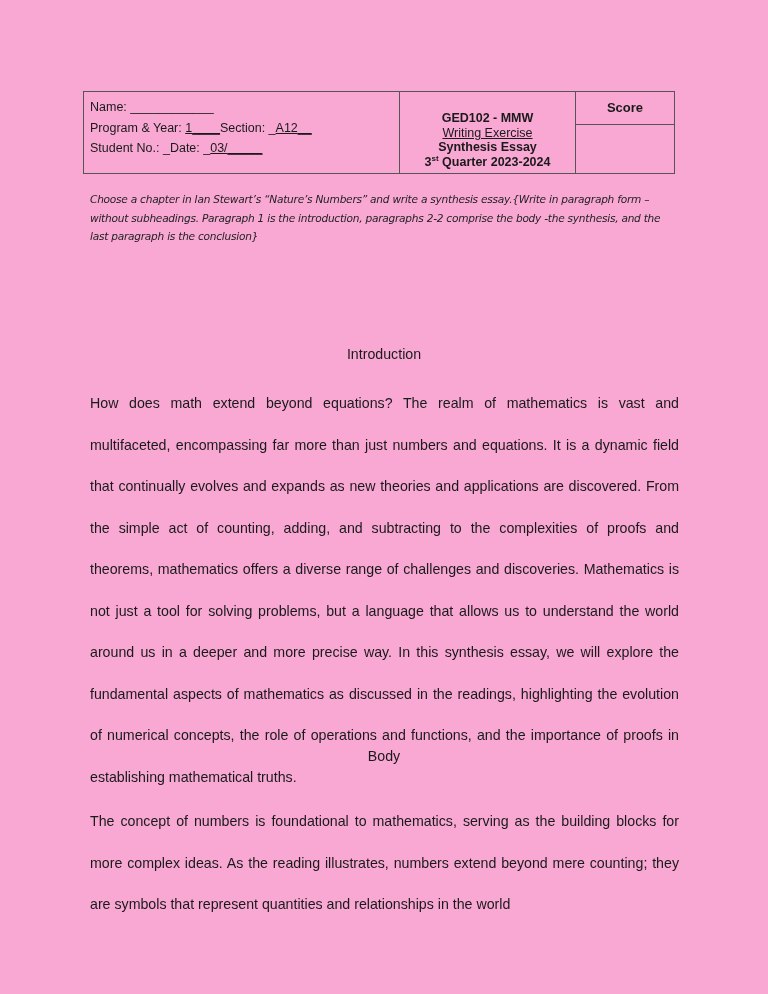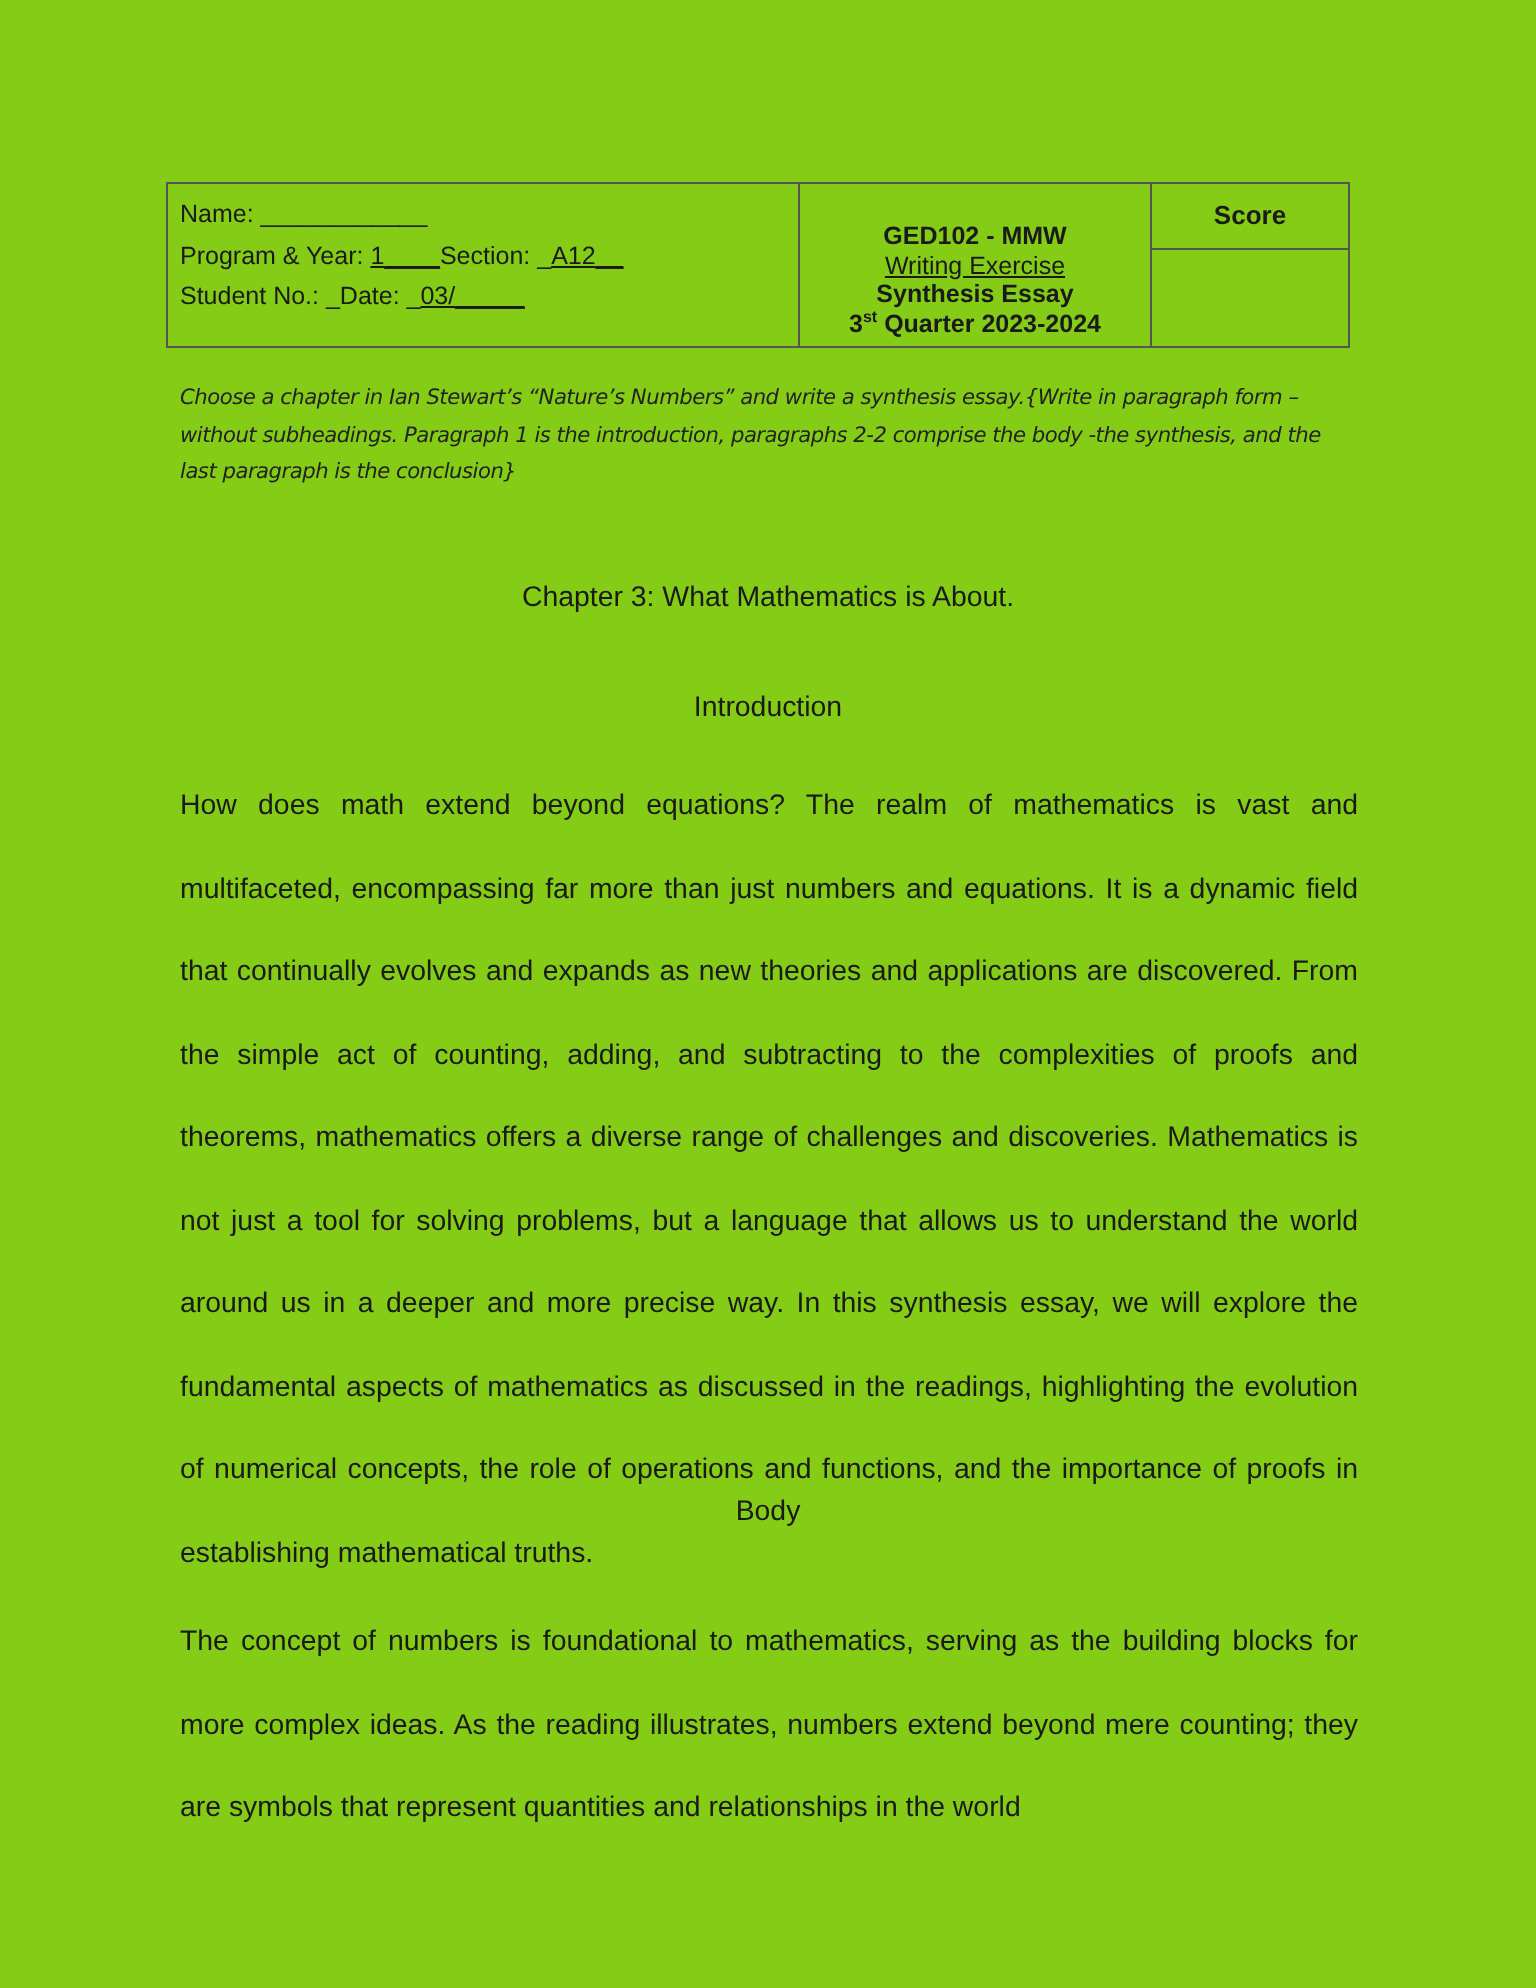--- a/index.html
+++ b/index.html
@@ -12,21 +12,21 @@
       height: 994px;
       position: relative;
       overflow: hidden;
       font-family: "Liberation Sans", sans-serif;
       color: #1a1a1a;
     }
     .page {
       position: absolute;
       left: 0; top: 0;
       width: 768px; height: 994px;
-      background: #84cc16;
+      background: #f9a8d4;
     }
     
     .header-table {
       position: absolute;
       left: 83px;
       top: 91px;
       width: 592px;
       height: 83px;
       border: 1px solid #555;
       box-sizing: border-box;
@@ -125,21 +125,20 @@
       <span class="line"><span>3</span><sup>st</sup><span> Quarter 2023-2024</span></span>
     </div>
     <div class="cell-score">
       <div class="score-label">Score</div>
       <div class="score-value"></div>
     </div>
   </div>
 
   <div class="instructions">Choose a chapter in Ian Stewart’s “Nature’s Numbers” and write a synthesis essay.{Write in paragraph form – without subheadings. Paragraph 1 is the introduction, paragraphs 2-2 comprise the body -the synthesis, and the last paragraph is the conclusion}</div>
 
-  <div class="centered chapter-title">Chapter 3: What Mathematics is About.</div>
 
   <div class="centered intro-heading">Introduction</div>
   <div class="paragraph para-intro">How does math extend beyond equations? The realm of mathematics is vast and multifaceted, encompassing far more than just numbers and equations. It is a dynamic field that continually evolves and expands as new theories and applications are discovered. From the simple act of counting, adding, and subtracting to the complexities of proofs and theorems, mathematics offers a diverse range of challenges and discoveries. Mathematics is not just a tool for solving problems, but a language that allows us to understand the world around us in a deeper and more precise way. In this synthesis essay, we will explore the fundamental aspects of mathematics as discussed in the readings, highlighting the evolution of numerical concepts, the role of operations and functions, and the importance of proofs in establishing mathematical truths.</div>
 
   <div class="centered body-heading">Body</div>
   <div class="paragraph para-body">The concept of numbers is foundational to mathematics, serving as the building blocks for more complex ideas. As the reading illustrates, numbers extend beyond mere counting; they are symbols that represent quantities and relationships in the world</div>
 
 </div>
 
 </body></html>

